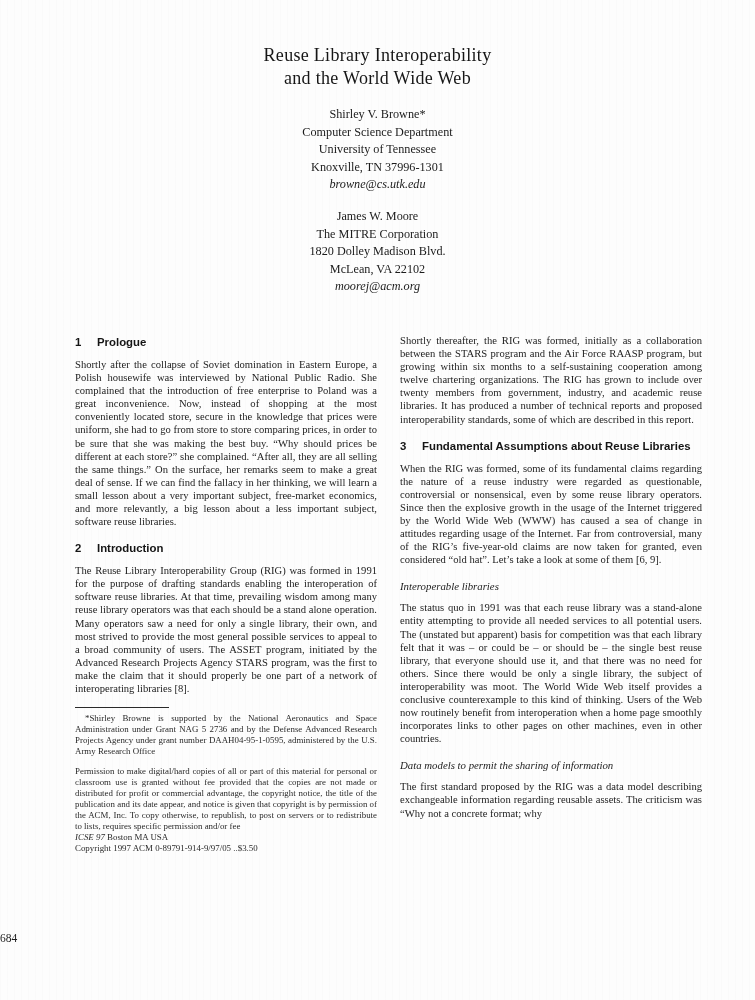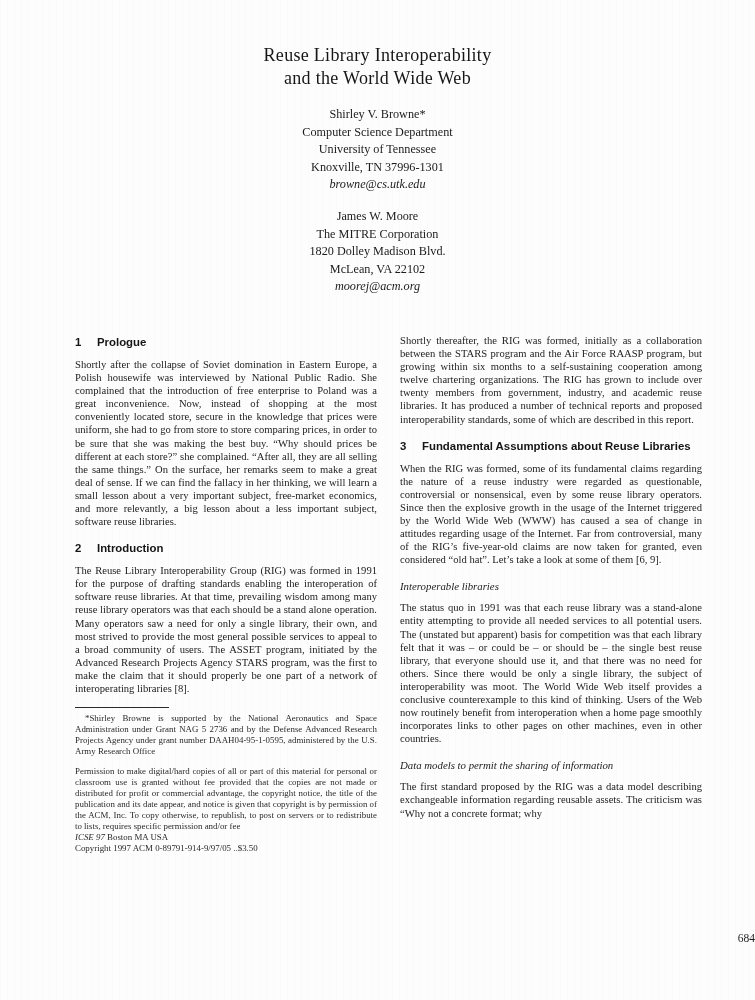--- a/index.html
+++ b/index.html
@@ -83,21 +83,21 @@
   }
   .footnote { margin-bottom: 9px; }
   .footnote .fn-indent { display: inline-block; width: 10px; }
   .conf-line, .copyright-line { text-align: left; }
   .conf-name { font-style: italic; }
 
   .page-number {
     position: absolute;
     left: 0; right: 0;
     bottom: 56px;
-    text-align: right;
+    text-align: left;
     font-size: 11.5px;
     color: #1d1d1d;
   }
 </style>
 </head>
 <body>
 
 <div class="page">
 
   <div class="title-block">

